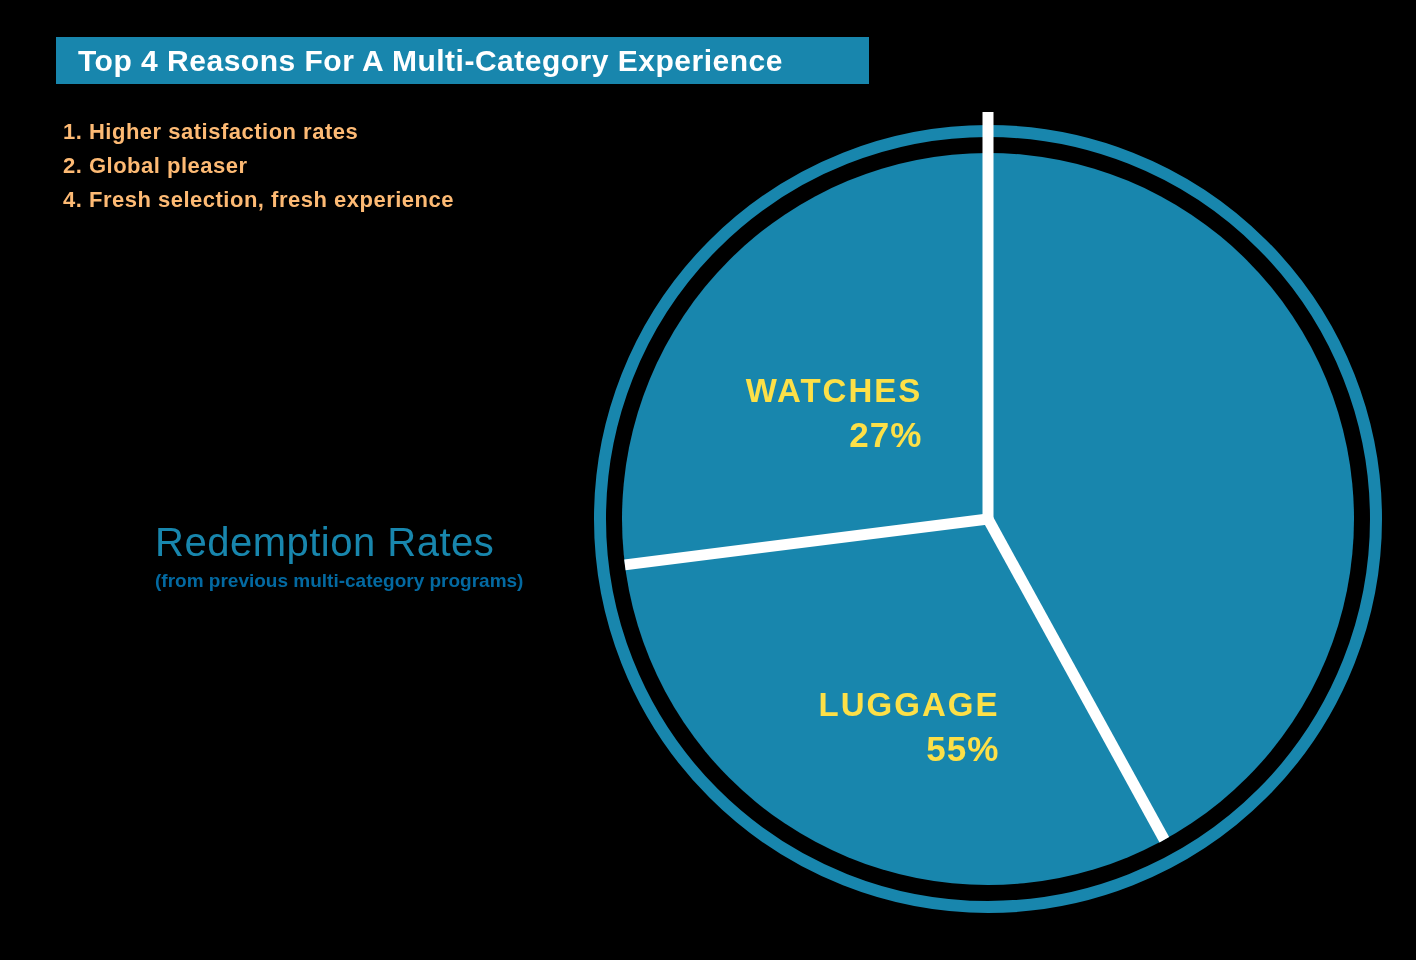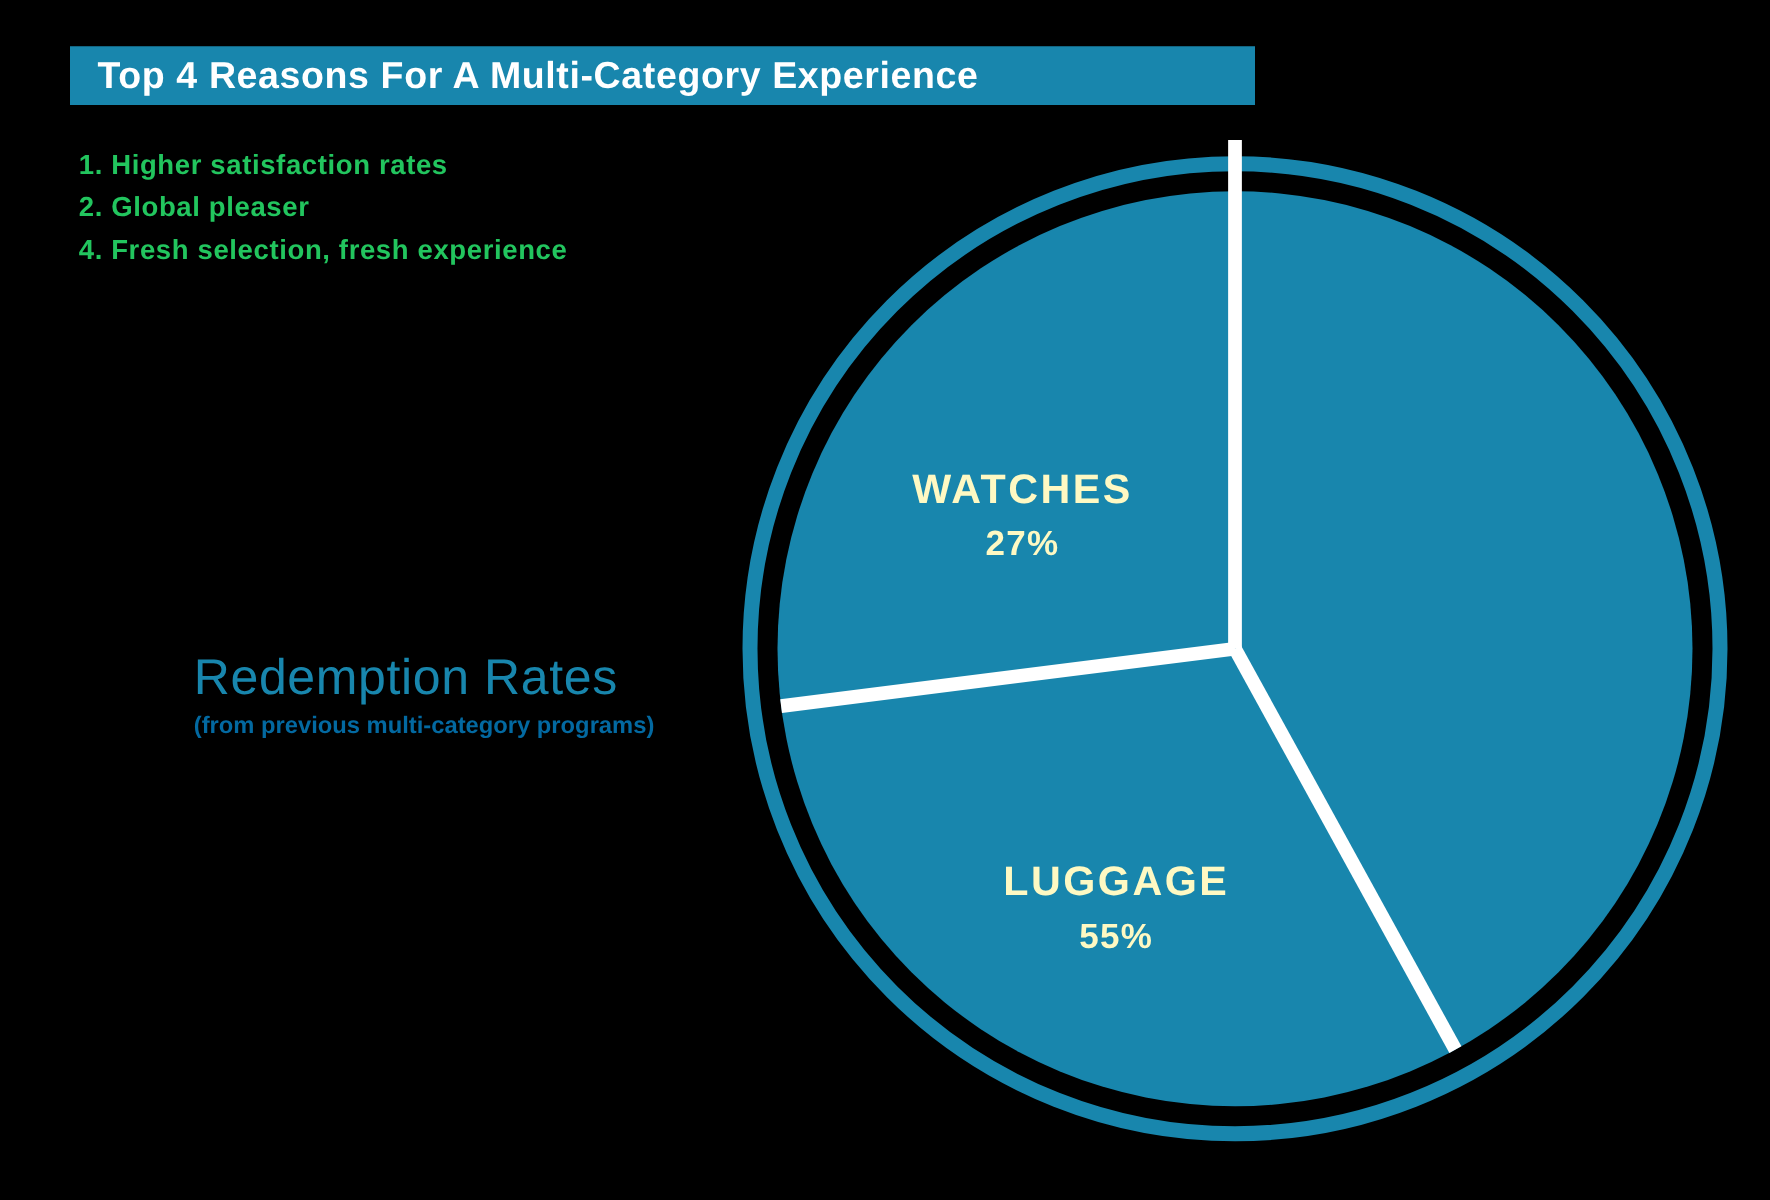--- a/index.html
+++ b/index.html
@@ -13,42 +13,42 @@
     width: 1416px;
     height: 960px;
     background: #000000;
     overflow: hidden;
   }
   
   .header-bar {
     position: absolute;
     left: 56px;
     top: 37px;
-    width: 948px;
+    width: 813px;
     height: 47px;
     background: #1886ad;
     display: flex;
     align-items: center;
   }
   .header-title {
     color: #ffffff;
     font-size: 30px;
     font-weight: bold;
     letter-spacing: 0.5px;
     padding-left: 22px;
     white-space: nowrap;
   }
   
   .reasons {
     position: absolute;
     left: 63px;
     top: 121px;
   }
   .reason {
-    color: #22c55e;
+    color: #fdba74;
     font-size: 22px;
     font-weight: bold;
     letter-spacing: 0.5px;
     line-height: 22px;
     margin-bottom: 12px;
     white-space: nowrap;
   }
   
   .redemption {
     position: absolute;
@@ -74,34 +74,35 @@
   #pie-svg {
     position: absolute;
     left: 0;
     top: 0;
     width: 1416px;
     height: 960px;
   }
   
   .slice-label {
     position: absolute;
-    text-align: center;
+    text-align: right;
     transform: translateX(-50%);
-    color: #fef9c3;
+    color: #fde047;
     pointer-events: none;
+    margin-left: 16px;
   }
   .slice-name {
     font-size: 33px;
     font-weight: bold;
     letter-spacing: 2px;
     line-height: 33px;
     white-space: nowrap;
   }
   .slice-value {
-    font-size: 28px;
+    font-size: 35px;
     font-weight: bold;
     letter-spacing: 1px;
     line-height: 30px;
     margin-top: 13px;
   }
   #lbl-sunglasses { left: 1170px; top: 446px; }
   #lbl-luggage    { left: 893px;  top: 688px; }
   #lbl-watches    { left: 818px;  top: 374px; }
 </style>
 </head>

